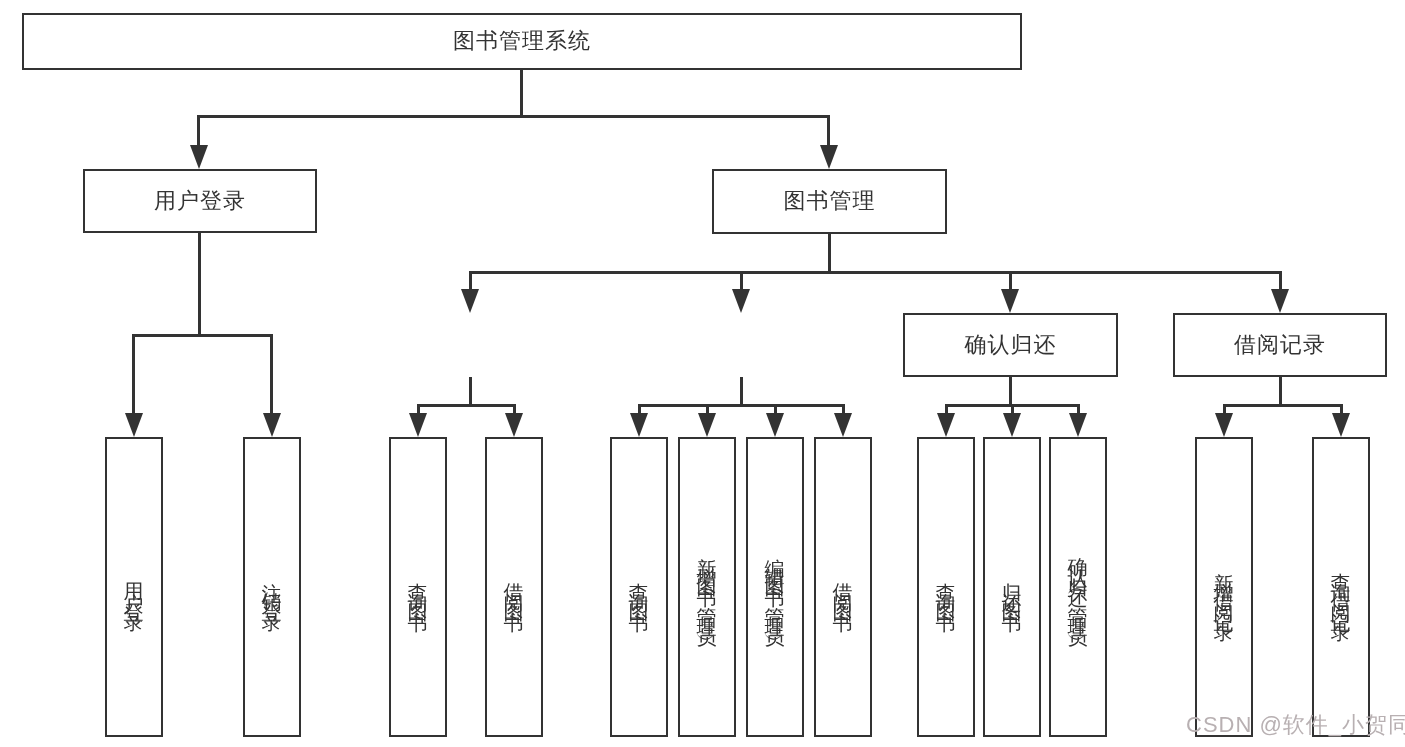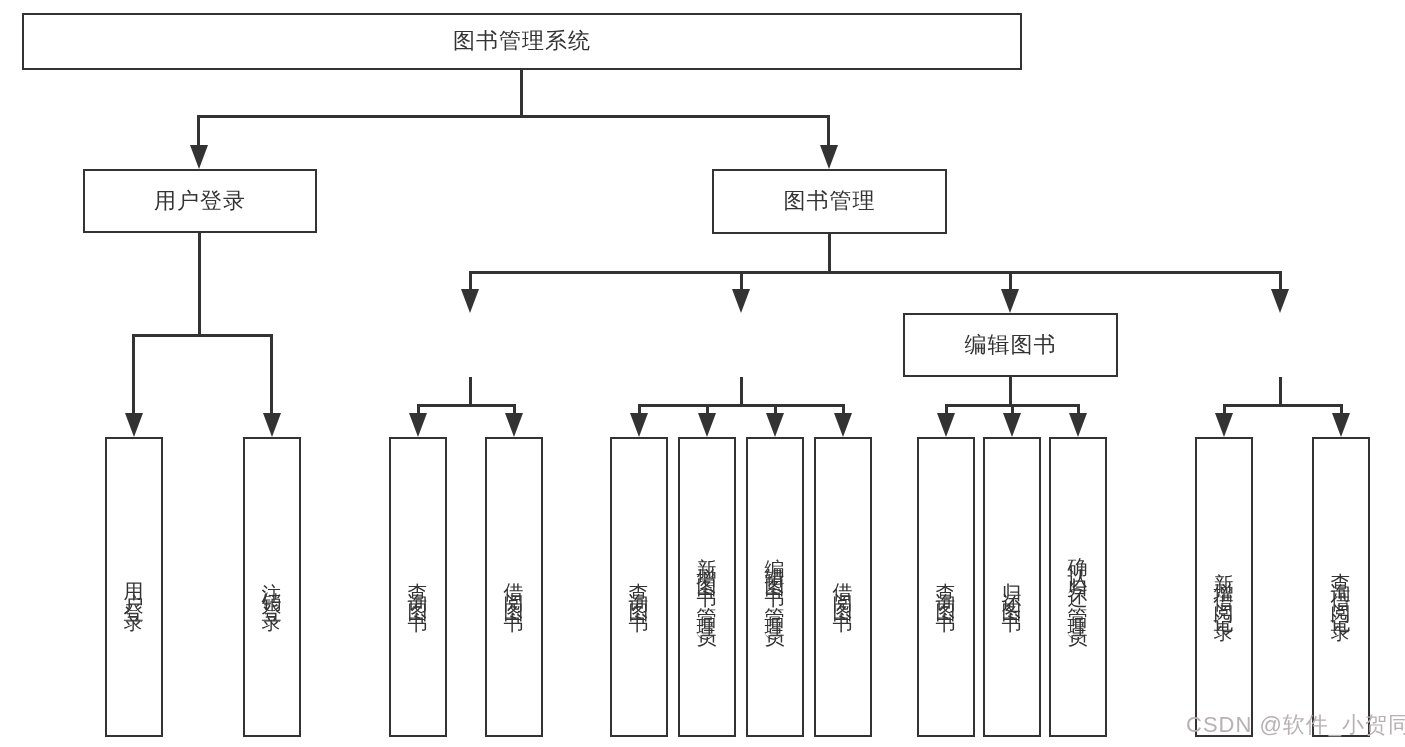--- a/index.html
+++ b/index.html
@@ -116,21 +116,22 @@
   <div class="vline" style="left:1223px;top:406px;height:9px"></div>
   <div class="arrow" style="left:1215px;top:413px"></div>
   <div class="vline" style="left:1340px;top:406px;height:9px"></div>
   <div class="arrow" style="left:1332px;top:413px"></div>
 
   <div class="box" style="left:22px;top:13px;width:1000px;height:57px">图书管理系统</div>
 
   <div class="box" style="left:83px;top:169px;width:234px;height:64px">用户登录</div>
   <div class="box" style="left:712px;top:169px;width:235px;height:65px">图书管理</div>
 
-  <div class="box" style="left:903px;top:313px;width:215px;height:64px">编辑图书</div>
+  <div class="box" style="left:903px;top:313px;width:215px;height:64px">确认归还</div>
+  <div class="box" style="left:1173px;top:313px;width:214px;height:64px">借阅记录</div>
 
   <div class="box vbox" style="left:105px;top:437px;width:58px;height:300px">用户登录</div>
   <div class="box vbox" style="left:243px;top:437px;width:58px;height:300px">注销登录</div>
 
   <div class="box vbox" style="left:389px;top:437px;width:58px;height:300px">查询图书</div>
   <div class="box vbox" style="left:485px;top:437px;width:58px;height:300px">借阅图书</div>
 
   <div class="box vbox" style="left:610px;top:437px;width:58px;height:300px">查询图书</div>
   <div class="box vbox" style="left:678px;top:437px;width:58px;height:300px">新增图书（管理员）</div>
   <div class="box vbox" style="left:746px;top:437px;width:58px;height:300px">编辑图书（管理员）</div>

